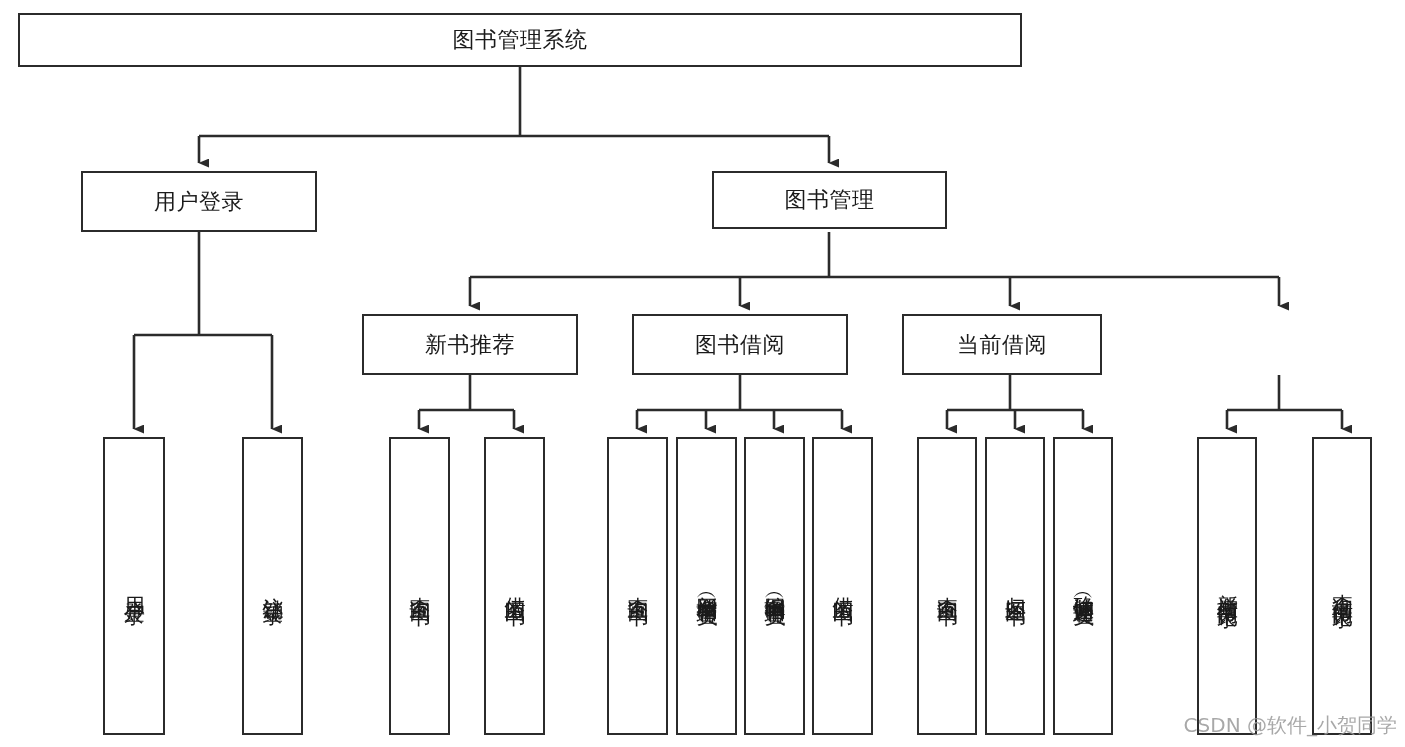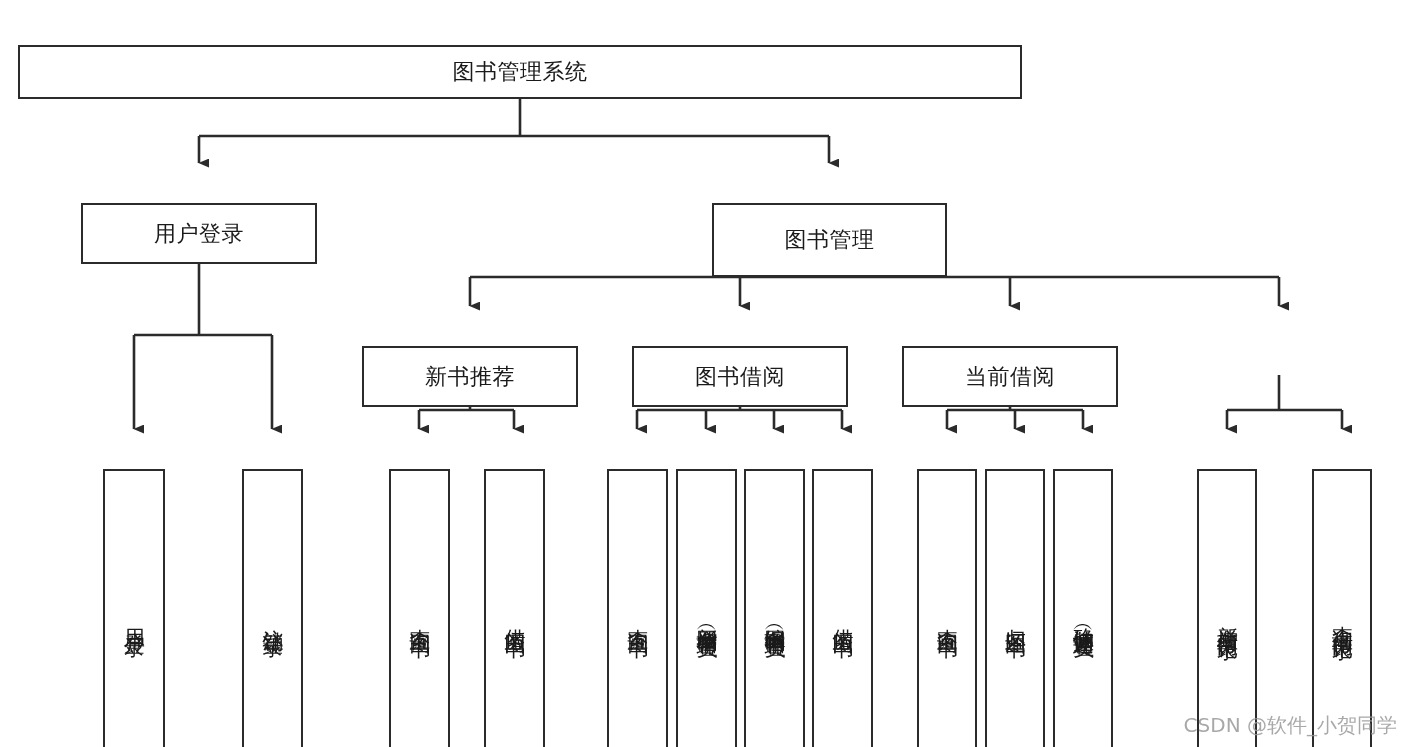--- a/index.html
+++ b/index.html
@@ -29,21 +29,20 @@
     position: absolute;
     box-sizing: border-box;
     background: #ffffff;
     border: 2.5px solid #2b2b2b;
     display: flex;
     align-items: center;
     justify-content: center;
     text-align: center;
     color: #1a1a1a;
     z-index: 2;
-    margin-top: 32px;
   }
   .node-label {
     font-size: 22px;
     line-height: 1.15;
     letter-spacing: 0.5px;
     white-space: nowrap;
   }
   .node.leaf {
     padding: 6px 0;
     align-items: center;
@@ -130,31 +129,31 @@
     </g>
   </svg>
 
   <div class="node" style="left: 18px; top: 13px; width: 1004px; height: 54px; border-color: rgb(43, 43, 43); background: rgb(255, 255, 255); color: rgb(26, 26, 26);">
     <span class="node-label">图书管理系统</span>
   </div>
 
   <div class="node" style="left: 81px; top: 171px; width: 236px; height: 61px; border-color: rgb(43, 43, 43); background: rgb(255, 255, 255); color: rgb(26, 26, 26);">
     <span class="node-label">用户登录</span>
   </div>
-  <div class="node" style="left: 712px; top: 171px; width: 235px; height: 74px; border-color: rgb(43, 43, 43); background: rgb(255, 255, 255); color: rgb(26, 26, 26);">
+  <div class="node" style="left: 712px; top: 171px; width: 235px; height: 58px; border-color: rgb(43, 43, 43); background: rgb(255, 255, 255); color: rgb(26, 26, 26);">
     <span class="node-label">图书管理</span>
   </div>
 
   <div class="node" style="left: 362px; top: 314px; width: 216px; height: 61px; border-color: rgb(43, 43, 43); background: rgb(255, 255, 255); color: rgb(26, 26, 26);">
     <span class="node-label">新书推荐</span>
   </div>
   <div class="node" style="left: 632px; top: 314px; width: 216px; height: 61px; border-color: rgb(43, 43, 43); background: rgb(255, 255, 255); color: rgb(26, 26, 26);">
     <span class="node-label">图书借阅</span>
   </div>
-  <div class="node" style="left: 902px; top: 314px; width: 216px; height: 61px; border-color: rgb(43, 43, 43); background: rgb(255, 255, 255); color: rgb(26, 26, 26);">
+  <div class="node" style="left: 902px; top: 314px; width: 200px; height: 61px; border-color: rgb(43, 43, 43); background: rgb(255, 255, 255); color: rgb(26, 26, 26);">
     <span class="node-label">当前借阅</span>
   </div>
 
   <div class="node leaf" style="left: 103px; top: 437px; width: 62px; height: 298px; border-color: rgb(43, 43, 43); background: rgb(255, 255, 255); color: rgb(26, 26, 26);">
     <span class="node-label">用户登录</span>
   </div>
   <div class="node leaf" style="left: 242px; top: 437px; width: 61px; height: 298px; border-color: rgb(43, 43, 43); background: rgb(255, 255, 255); color: rgb(26, 26, 26);">
     <span class="node-label">注销登录</span>
   </div>
   <div class="node leaf" style="left: 389px; top: 437px; width: 61px; height: 298px; border-color: rgb(43, 43, 43); background: rgb(255, 255, 255); color: rgb(26, 26, 26);">

